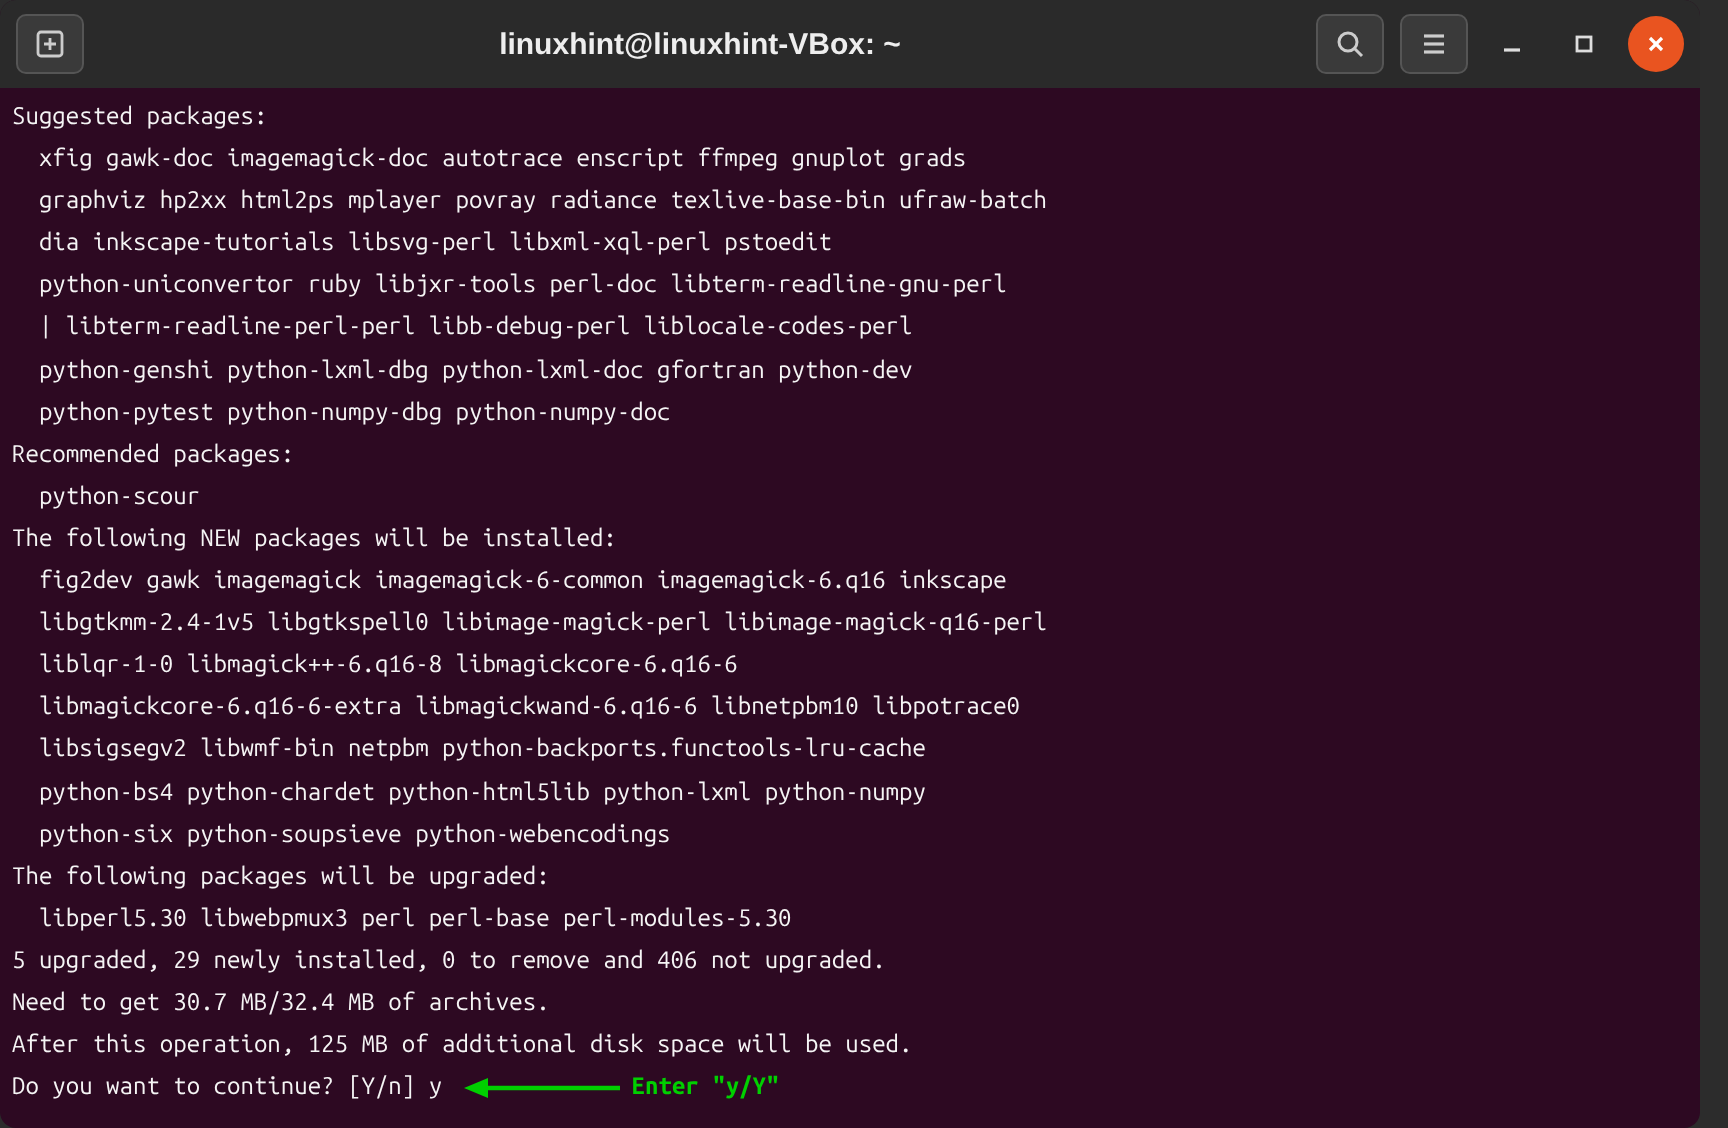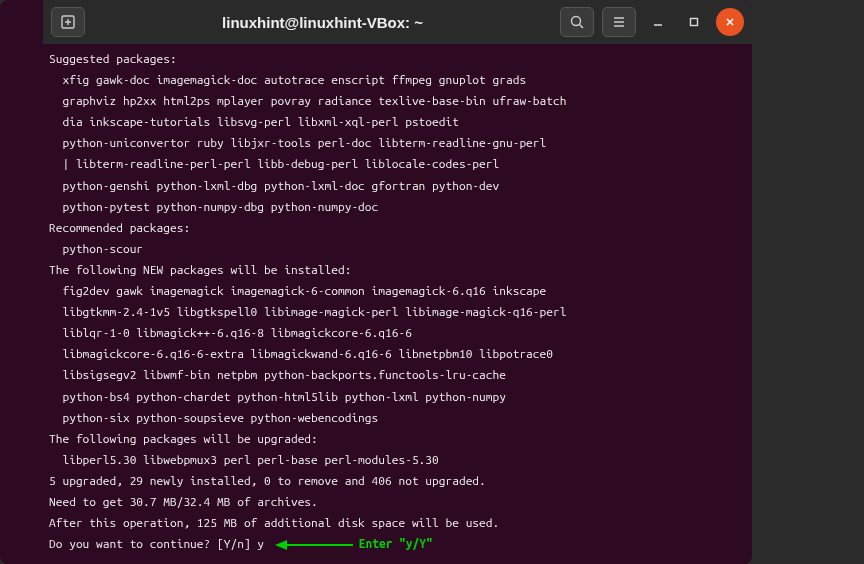--- a/index.html
+++ b/index.html
@@ -4,28 +4,27 @@
   <style>
     * { margin: 0; padding: 0; box-sizing: border-box; }
     body {
       background: #2c2c2c;
       font-family: sans-serif;
       width: 864px;
       height: 564px;
       overflow: hidden;
     }
     .window {
-      width: 752px;
+      width: 850px;
       height: 564px;
       background: #2d0922;
       border-radius: 8px;
       overflow: hidden;
       display: flex;
       flex-direction: column;
-      padding-left: 43px;
     }
     .titlebar {
       height: 44px;
       background: #2a2a2a;
       display: flex;
       align-items: center;
       padding: 0 8px;
       gap: 8px;
     }
     .titlebar-btn {

